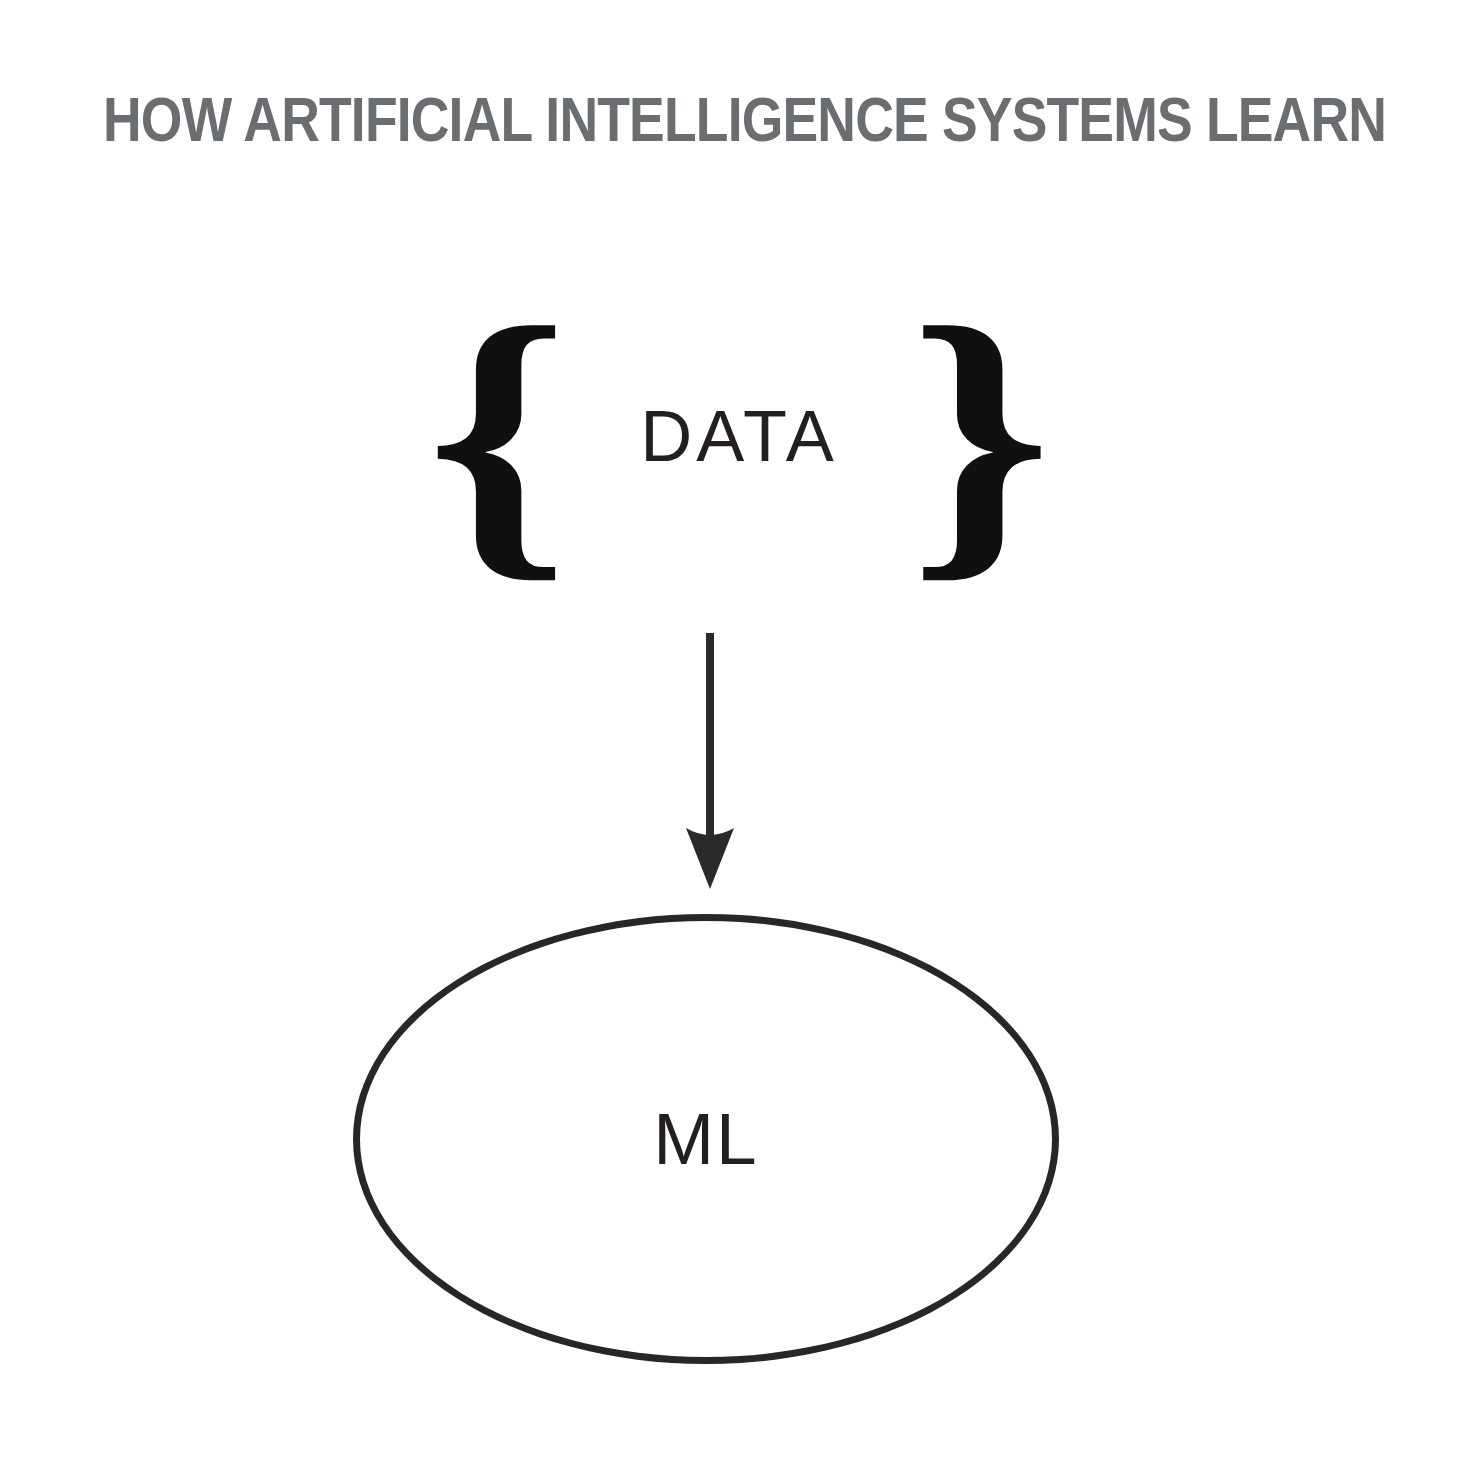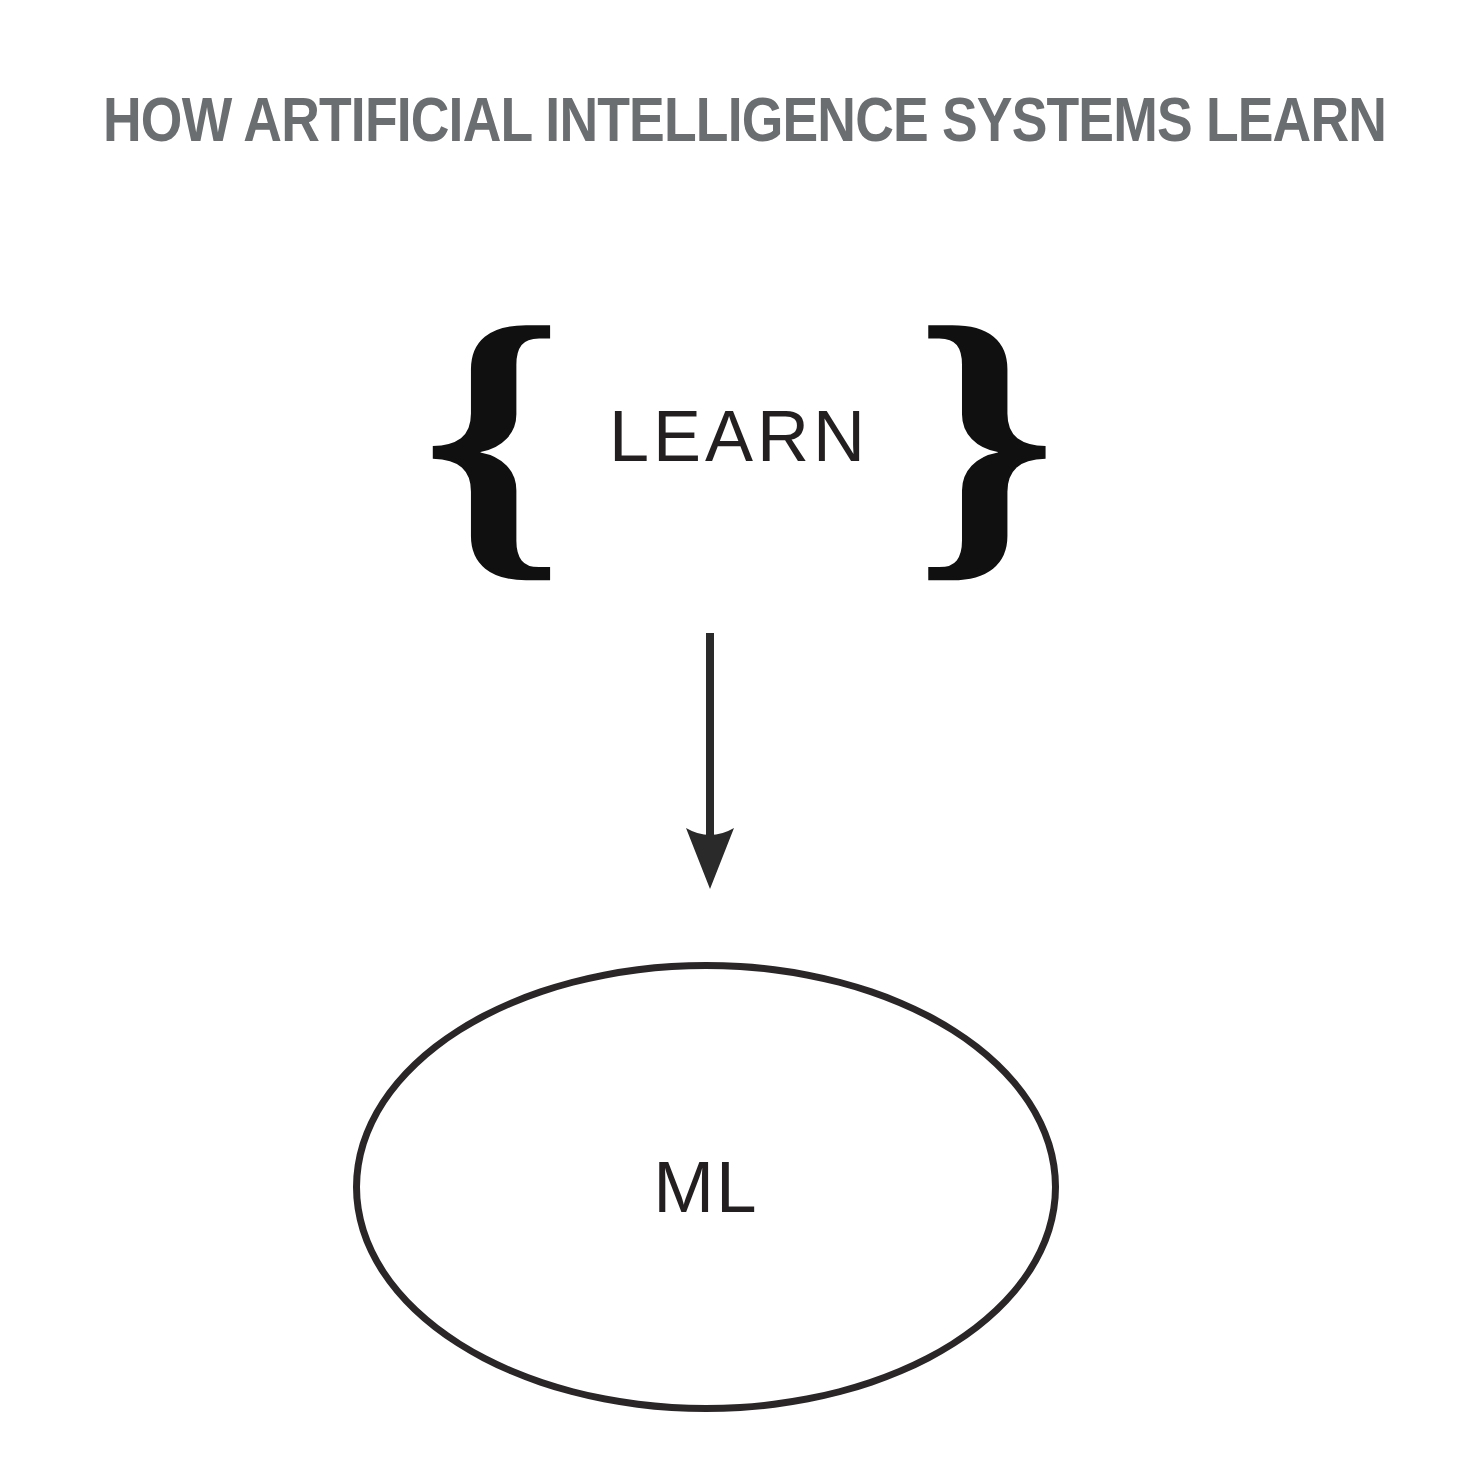--- a/index.html
+++ b/index.html
@@ -70,21 +70,21 @@
     left: 650px;
     top: 630px;
     width: 120px;
     height: 262px;
   }
 
   
   .ml-node {
     position: absolute;
     left: 353px;
-    top: 962px;
+    top: 914px;
     width: 706px;
     height: 450px;
     box-sizing: border-box;
     border: 7px solid #2a2627;
     border-radius: 50%;
     background: #ffffff;
     display: flex;
     flex-direction: column;
     align-items: center;
     justify-content: center;
@@ -101,21 +101,21 @@
 </style>
 </head>
 <body>
 
 <div class="canvas">
 
   <h1 class="title">HOW ARTIFICIAL INTELLIGENCE SYSTEMS LEARN</h1>
 
   <div class="data-group">
     <span class="brace">{</span>
-    <span class="data-label">LEARN</span>
+    <span class="data-label">DATA</span>
     <span class="brace">}</span>
   </div>
 
   <svg class="arrow-svg" viewBox="0 0 120 262" xmlns="http://www.w3.org/2000/svg">
     <line x1="60" y1="3" x2="60" y2="210" stroke="#2a2a2a" stroke-width="8"></line>
     <path d="M60 259 L84 198 Q60 212 36 198 Z" fill="#2a2a2a"></path>
   </svg>
 
   <div class="ml-node">
     <span class="ml-node-line">ML</span>

